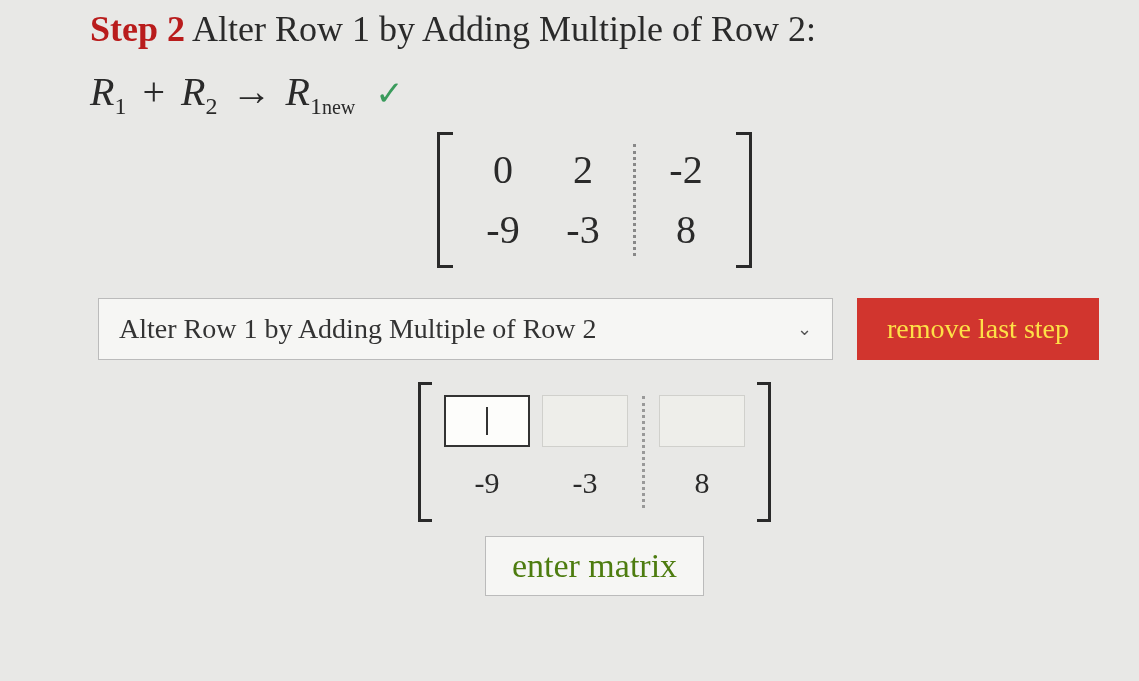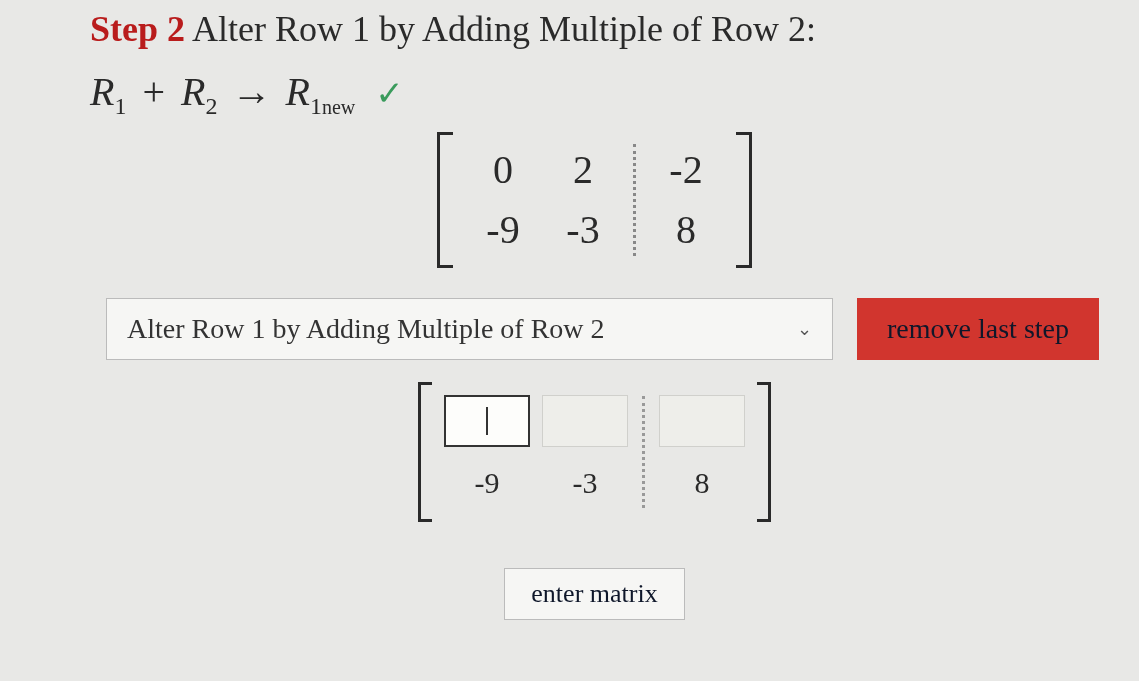--- a/index.html
+++ b/index.html
@@ -94,42 +94,42 @@
   }
   .aug-divider {
     border-left: 3px dotted #888;
     margin: 4px 10px;
   }
 
   .controls-row {
     display: flex;
     align-items: stretch;
     gap: 24px;
-    margin: 18px 0 22px 16px;
+    margin: 18px 0 22px 8px;
   }
   .select-box {
     flex: 1;
     border: 1px solid #bbb;
     background: #f6f6f4;
     padding: 14px 20px;
     font-size: 28px;
     font-family: Georgia, serif;
     color: #333;
     display: flex;
     align-items: center;
     justify-content: space-between;
   }
   .chev {
     font-size: 18px;
     color: #555;
     font-family: sans-serif;
   }
   .remove-btn {
     background: #d1352e;
-    color: #0f172a;
+    color: #fde047;
     font-size: 28px;
     font-family: Georgia, serif;
     padding: 14px 30px;
     display: flex;
     align-items: center;
     justify-content: center;
     border: none;
     cursor: pointer;
   }
 
@@ -184,26 +184,25 @@
   .ibracket.left { border-left: 3px solid #2a2a2a; }
   .ibracket.right { border-right: 3px solid #2a2a2a; }
 
   .enter-btn-wrap {
     display: flex;
     justify-content: center;
   }
   .enter-btn {
     border: 1px solid #bbb;
     background: #f6f6f4;
-    color: #0f172a;
+    color: #4d7c0f;
     font-family: Georgia, serif;
-    font-size: 26px;
+    font-size: 34px;
     padding: 10px 26px;
     cursor: pointer;
-    margin-top: 32px;
   }
 </style>
 </head>
 <body>
 
 <div class="page">
 
   <div class="step-header">
     <span class="step-label">Step 2</span>
     <span class="step-text">Alter Row 1 by Adding Multiple of Row 2:</span>

